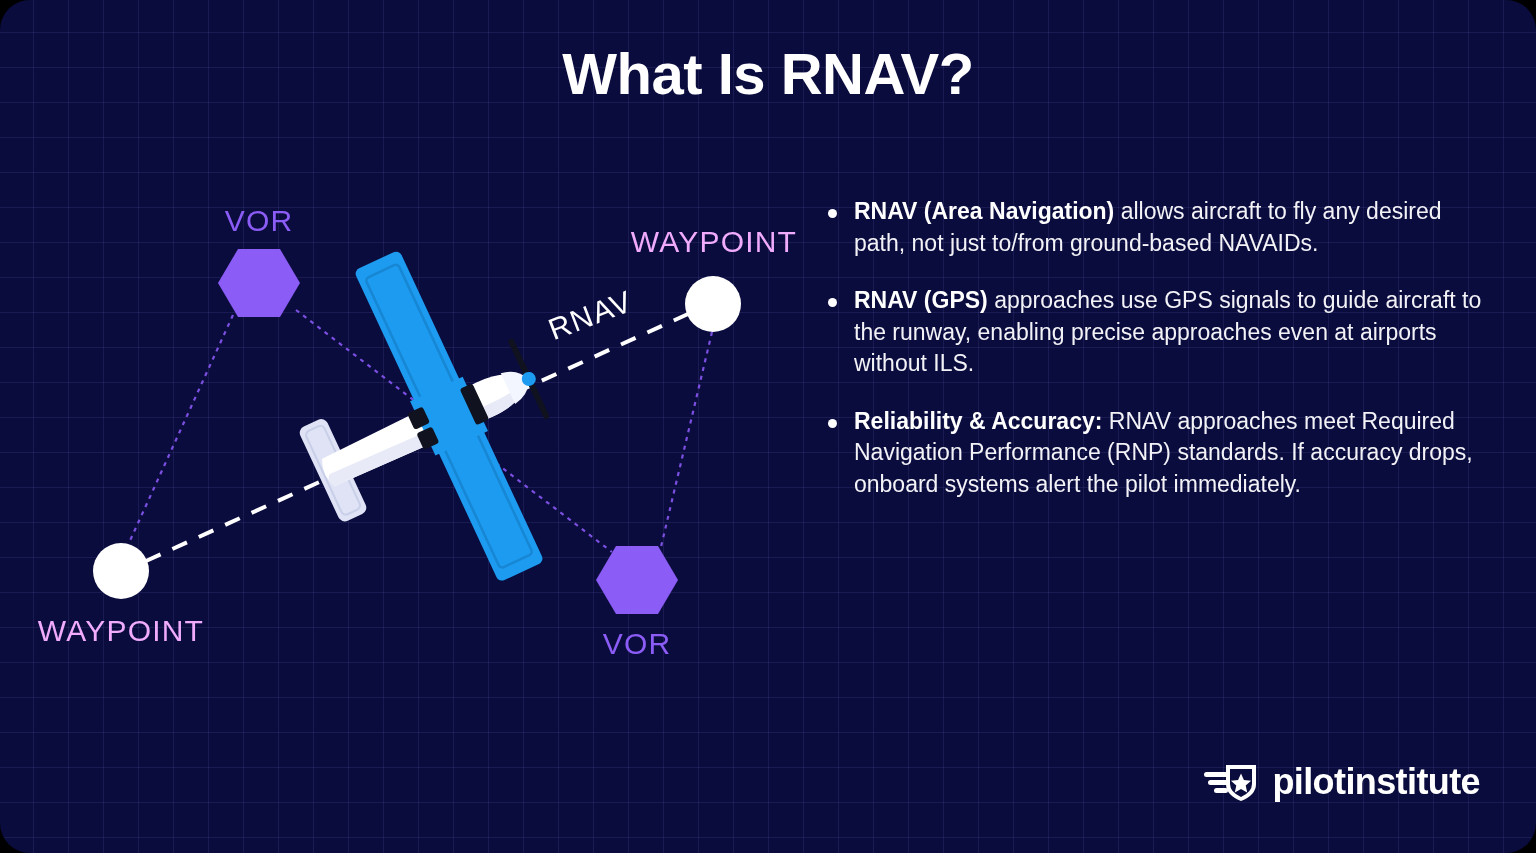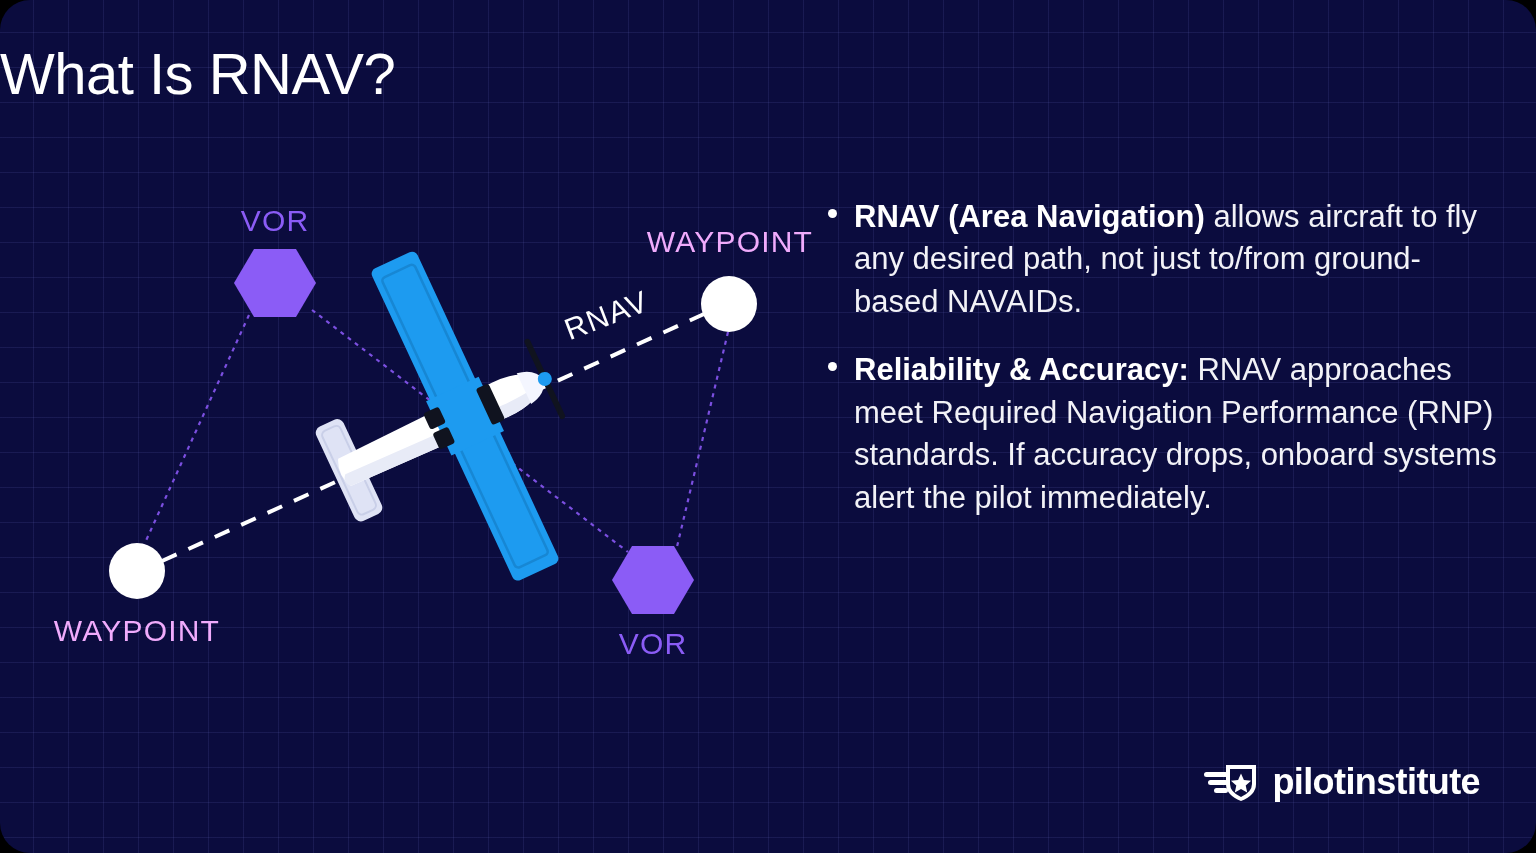--- a/index.html
+++ b/index.html
@@ -20,27 +20,27 @@
     background-image:
       linear-gradient(to right, rgba(120,130,220,.13) 1px, transparent 1px),
       linear-gradient(to bottom, rgba(120,130,220,.13) 1px, transparent 1px);
     background-size:35px 35px;
     background-position:-2px -3px;
     pointer-events:none;
   }
   
   #title{
     position:absolute;top:44px;left:0;width:1536px;
-    text-align:left;
+    text-align:center;
     color:#ffffff;
-    font-size:58px;font-weight:normal;letter-spacing:-0.5px;
+    font-size:58px;font-weight:bold;letter-spacing:-0.5px;
     line-height:1.05;
   }
   
-  #diagram{position:absolute;left:16px;top:0;width:820px;height:760px;}
+  #diagram{position:absolute;left:0;top:0;width:820px;height:760px;}
   #diagram svg{position:absolute;left:0;top:0;}
   .node-label{
     position:absolute;
     font-size:30px;letter-spacing:1.2px;
     white-space:nowrap;
     transform:translateX(-50%);
   }
   .lbl-vor{color:#8b5cf6;}
   .lbl-wp{color:#f0abfc;}
   #rnav-label{
@@ -52,21 +52,21 @@
   }
   
   #bullets{
     position:absolute;left:826px;top:196px;width:672px;
   }
   .bullet{
     position:relative;
     padding-left:28px;
     margin-bottom:26px;
     color:#f2f2f7;
-    font-size:31px;
+    font-size:23px;
     line-height:1.37;
   }
   .bullet:last-child{margin-bottom:16px;}
   .dot{
     position:absolute;left:2px;top:13px;
     width:9px;height:9px;border-radius:50%;
     background:#ffffff;
   }
   .bullet b{font-weight:bold;color:#ffffff;}
   
@@ -146,20 +146,24 @@
     <div id="rnav-label" style="left:556px;top:313px;">RNAV</div>
   </div>
 
   <div id="bullets">
 
     <div class="bullet">
       <span class="dot"></span>
       <b>RNAV (Area Navigation)</b><span> allows aircraft to fly any desired path, not just to/from ground-based NAVAIDs.</span>
     </div>
 
+    <div class="bullet">
+      <span class="dot"></span>
+      <b>RNAV (GPS)</b><span> approaches use GPS signals to guide aircraft to the runway, enabling precise approaches even at airports without ILS.</span>
+    </div>
 
 
     <div class="bullet">
       <span class="dot"></span>
       <b>Reliability &amp; Accuracy:</b><span> RNAV approaches meet Required Navigation Performance (RNP) standards. If accuracy drops, onboard systems alert the pilot immediately.</span>
     </div>
   </div>
 
   <div id="logo">
     <svg id="logo-mark" width="62" height="42" viewBox="0 0 62 42">

